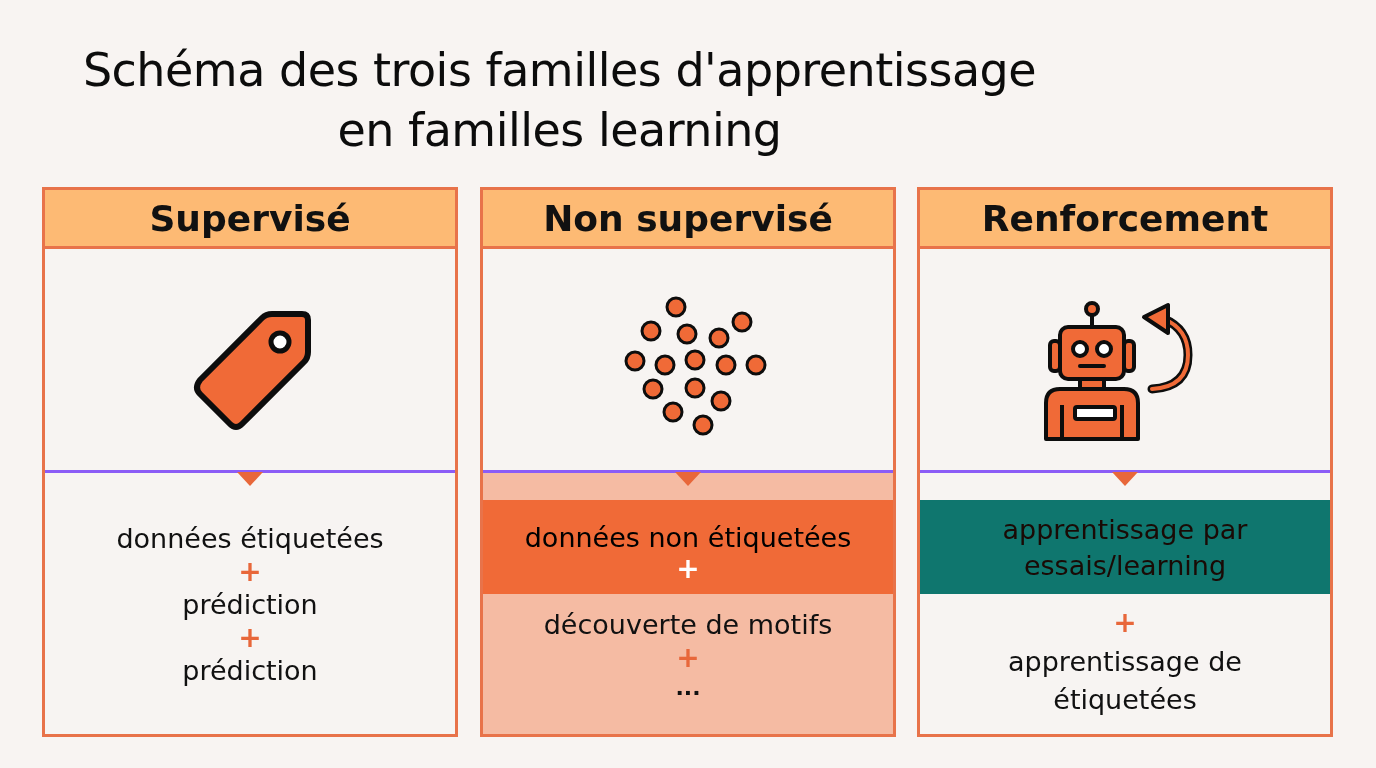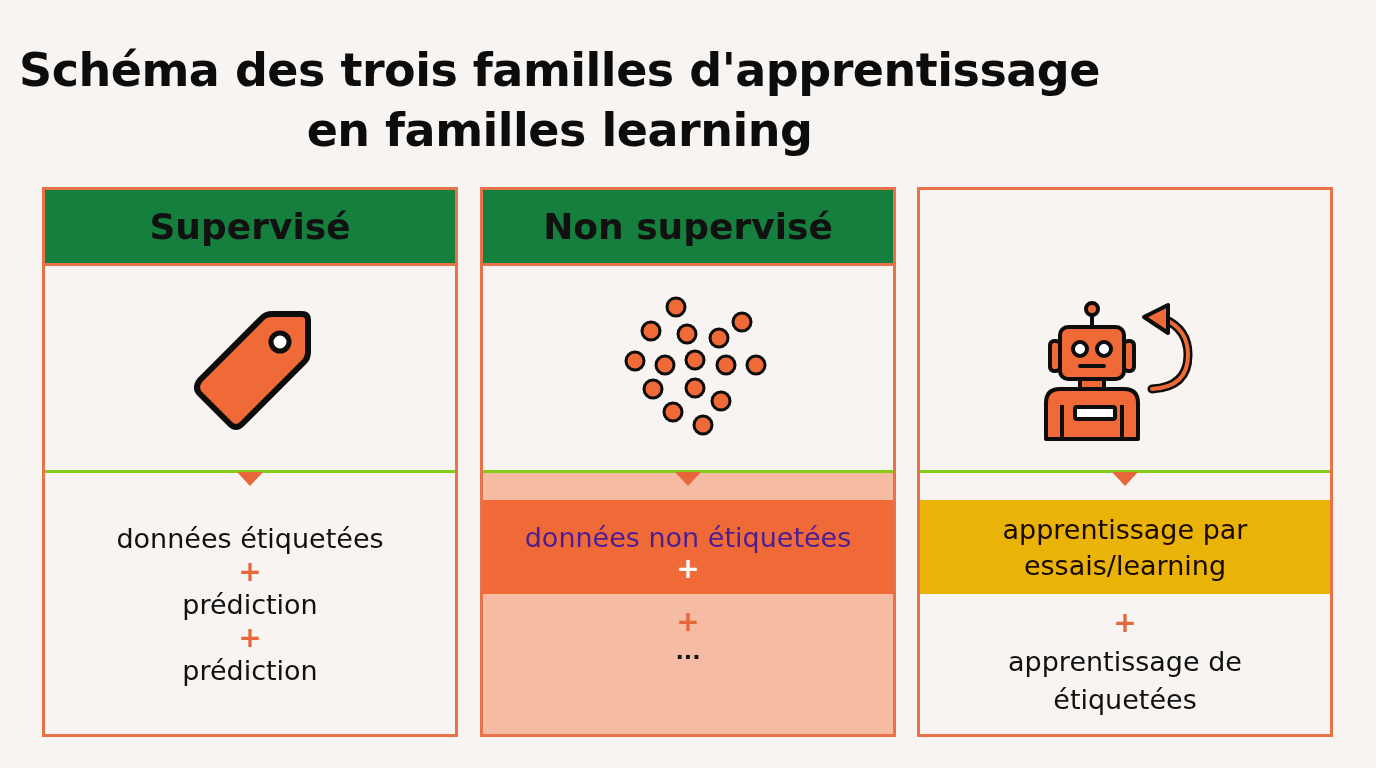--- a/index.html
+++ b/index.html
@@ -4,44 +4,44 @@
   <style>
     * { box-sizing: border-box; margin: 0; padding: 0; }
     html, body {
       width: 1376px; height: 768px; overflow: hidden;
       background: #f8f4f2;
       font-family: "DejaVu Sans", "Liberation Sans", sans-serif;
       color: #111;
     }
     .title {
       position: absolute; left: 0; top: 40px; width: 1119px;
-      text-align: center; font-weight: bold; font-size: 46px; line-height: 60px;
+      text-align: center; font-weight: normal; font-size: 46px; line-height: 60px;
       letter-spacing: -0.5px; color: #0c0c0c;
     }
     .col {
       position: absolute; top: 187px; width: 416px; height: 550px;
       border: 3px solid #e8734a; background: #f7f4f2;
     }
     .col1 { left: 42px; }
     .col2 { left: 480px; }
     .col3 { left: 917px; }
     .col-head {
-      position: absolute; left: 0; top: 0; width: 100%; height: 76px;
-      background: #15803d; border-bottom: 3px solid #e8734a;
+      position: absolute; left: 0; top: 0; width: 100%; height: 59px;
+      background: #fdba74; border-bottom: 3px solid #e8734a;
       display: flex; align-items: center; justify-content: center;
       font-weight: bold; font-size: 36px; color: #111;
     }
     .col-icon {
       position: absolute; left: 0; top: 80px; width: 100%; height: 200px;
       display: flex; align-items: center; justify-content: center;
       background: #f7f4f2;
     }
     .col-body {
       position: absolute; left: 0; top: 280px; width: 100%; height: 264px;
-      border-top: 3px solid #84cc16;
+      border-top: 3px solid #8b5cf6;
     }
     .notch {
       position: absolute; left: 50%; top: -1px; transform: translateX(-50%);
       width: 0; height: 0;
       border-left: 13px solid transparent; border-right: 13px solid transparent;
       border-top: 14px solid #e8673a;
       z-index: 3;
     }
     .line {
       text-align: center; font-size: 27px; color: #111; line-height: 36px;
@@ -52,30 +52,30 @@
     
     .c1 .stack { position: absolute; left: 0; top: 48px; width: 100%; }
     .c1 .line { line-height: 36px; }
     .c1 .plus { line-height: 30px; }
     
     .c2 { background: #f5bba3; }
     .c2 .hl {
       position: absolute; left: 0; top: 27px; width: 100%; height: 94px;
       background: #f06a37;
     }
-    .c2 .hl .line { color: #4c1d95; padding-top: 20px; text-align: center; }
+    .c2 .hl .line { color: #000000; padding-top: 20px; text-align: center; }
     .c2 .hl .plus { color: #ffffff; line-height: 26px; }
     .c2 .rest { position: absolute; left: 0; top: 134px; width: 100%; }
     .c2 .rest .plus { line-height: 30px; }
     .c2 .rest .dots { text-align: center; font-size: 22px; font-weight: bold; line-height: 30px; }
     
     .c3 { background: #f7f4f2; }
     .c3 .hl {
       position: absolute; left: 0; top: 27px; width: 100%; height: 94px;
-      background: #eab308; padding-top: 12px;
+      background: #0f766e; padding-top: 12px;
     }
     .c3 .hl .line { color: #1a0a05; line-height: 36px; }
     .c3 .rest { position: absolute; left: 0; top: 130px; width: 100%; }
     .c3 .rest .plus { line-height: 40px; }
     .c3 .rest .line { line-height: 38px; }
   </style>
 </head>
 <body>
 
 <div class="title">
@@ -130,27 +130,29 @@
       </svg>
     </span>
   </div>
   <div class="col-body c2">
     <div class="notch"></div>
     <div class="hl">
       <div class="line">données non étiquetées</div>
       <div class="plus">+</div>
     </div>
     <div class="rest">
+      <div class="line">découverte de motifs</div>
       <div class="plus">+</div>
       <div class="dots">...</div>
     </div>
   </div>
 </div>
 
 <div class="col col3">
+  <div class="col-head">Renforcement</div>
   <div class="col-icon">
     <span>
       <svg width="170" height="150" viewBox="0 0 170 150">
         <g stroke="#0d0d0d" stroke-width="4" stroke-linejoin="round">
 
           <line x1="52" y1="22" x2="52" y2="34"></line>
           <circle cx="52" cy="16" r="6" fill="#f06a37"></circle>
 
           <rect x="10" y="48" width="10" height="30" rx="4" fill="#f06a37"></rect>
           <rect x="84" y="48" width="10" height="30" rx="4" fill="#f06a37"></rect>

